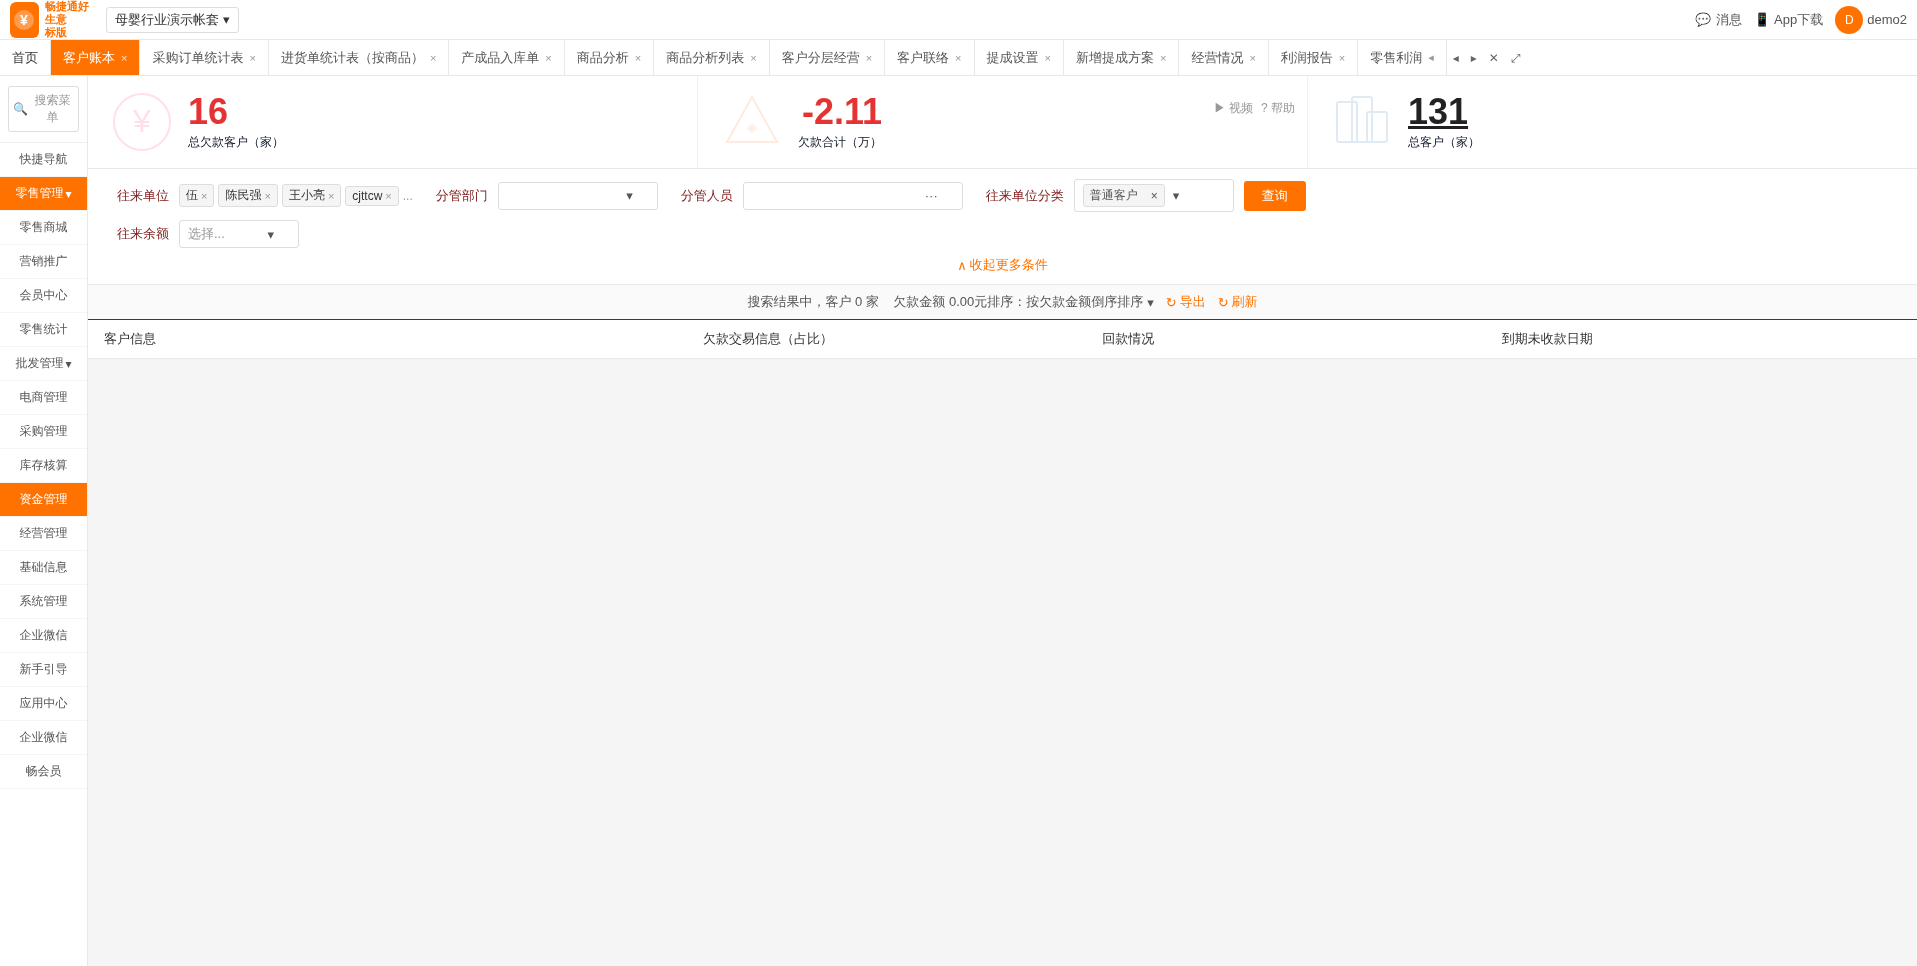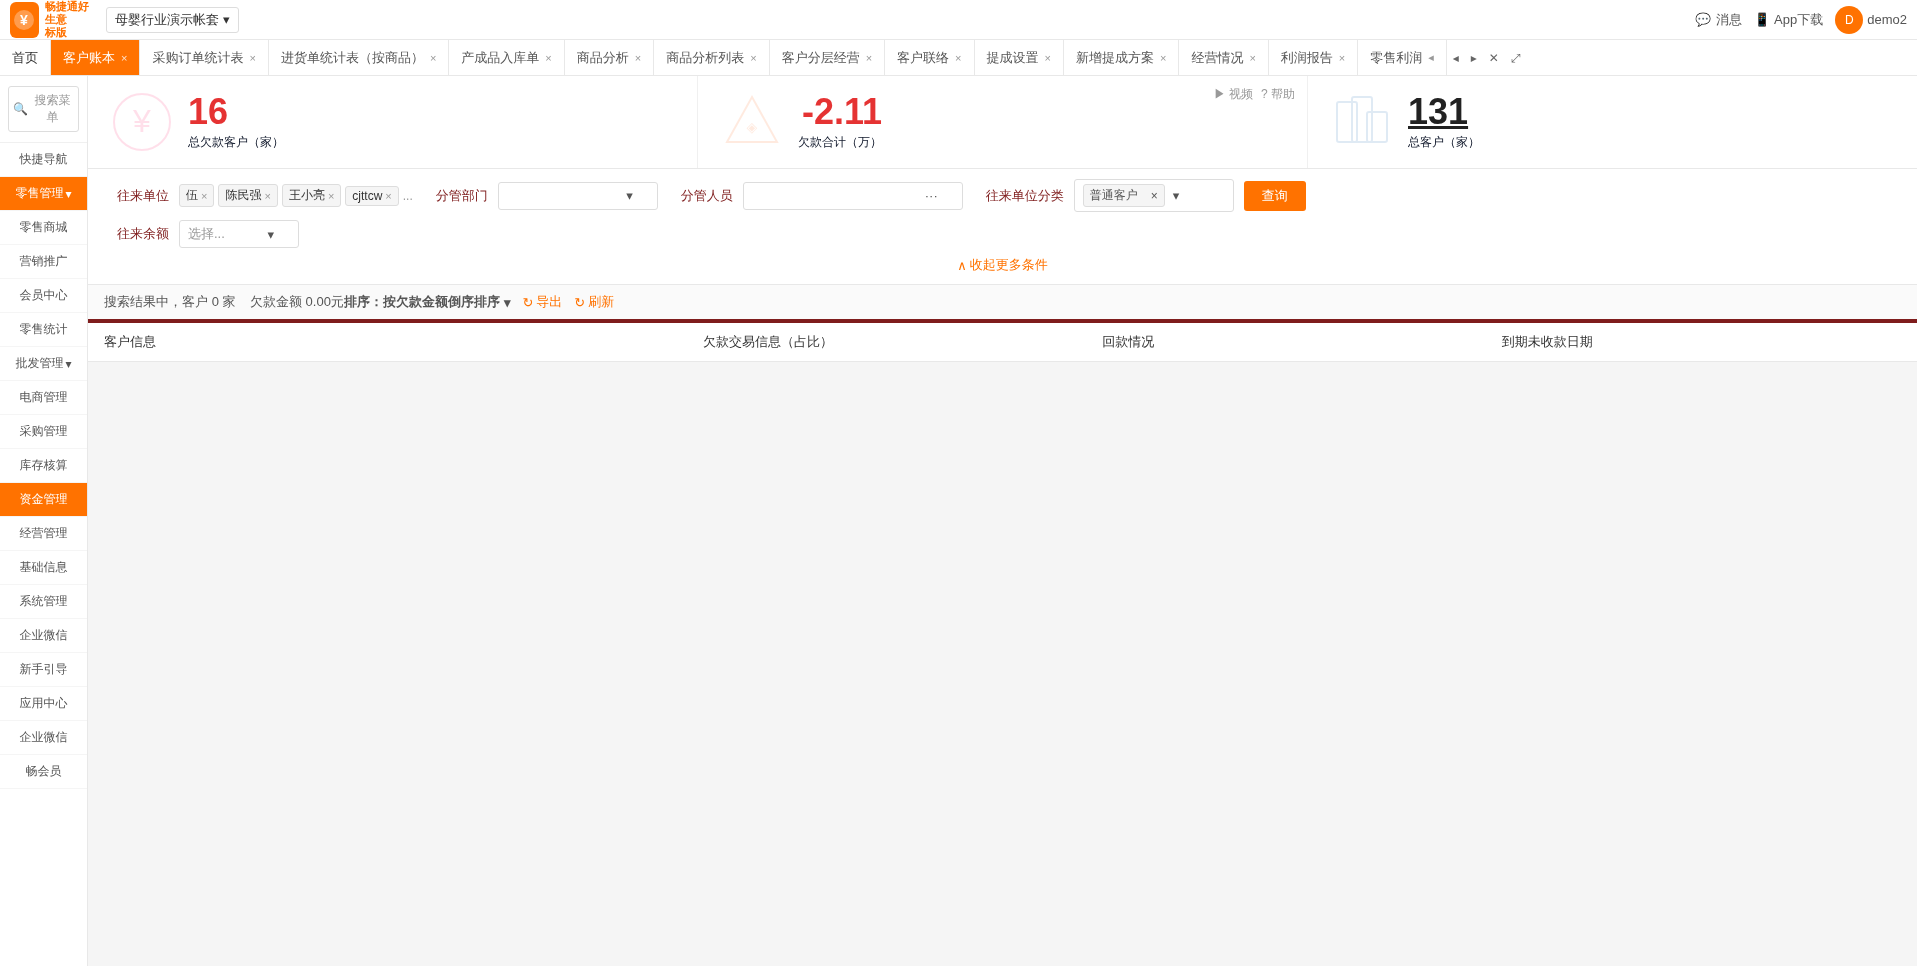--- a/index.html
+++ b/index.html
@@ -124,21 +124,21 @@
       font-size: 48px;
     }
     .stat-icon-area.pink { color: #ff6699; }
     .stat-icon-area.orange { color: #ff9966; }
     .stat-icon-area.blue { color: #6699cc; }
     .stat-text { display: flex; flex-direction: column; }
     .stat-number { font-size: 36px; font-weight: bold; color: #e53333; line-height: 1; }
     .stat-number.negative { color: #e53333; text-align: right; }
     .stat-number.black { color: #222; text-decoration: underline; }
     .stat-label { font-size: 12px; color: #0f172a; margin-top: 4px; text-align: right; }
-    .stat-help { position: absolute; top: 10px; right: 12px; display: flex; gap: 8px; font-size: 12px; color: #999; cursor: pointer; }
+    .stat-help { position: absolute; top: 24px; right: 12px; display: flex; gap: 8px; font-size: 12px; color: #999; cursor: pointer; }
 
     
     .filter-area {
       background: #fff;
       padding: 10px 16px;
       border-bottom: 1px solid #e8e8e8;
     }
     .filter-row { display: flex; align-items: center; gap: 10px; margin-bottom: 8px; flex-wrap: wrap; }
     .filter-label { font-size: 13px; color: #7f1d1d; white-space: nowrap; margin-left: 13px; }
     .filter-tags { display: flex; align-items: center; gap: 4px; flex-wrap: wrap; }
@@ -207,29 +207,29 @@
       font-size: 12px;
       display: flex;
       align-items: center;
       gap: 13px;
     }
 
     
     .result-bar {
       display: flex;
       align-items: center;
-      justify-content: flex-start;
+      justify-content: center;
       padding: 8px 16px;
       background: #fafafa;
-      border-bottom: 4px solid #7f1d1d;
+      border-bottom: 1px solid #7f1d1d;
       font-size: 13px;
       color: #555;
     }
     .result-bar-right { display: flex; align-items: center; gap: 12px; }
-    .sort-select { display: flex; align-items: center; gap: 4px; cursor: pointer; color: #555; font-weight: bold; }
+    .sort-select { display: flex; align-items: center; gap: 4px; cursor: pointer; color: #555; }
     .action-btn { display: flex; align-items: center; gap: 3px; cursor: pointer; color: #ff7200; font-size: 13px; }
 
     
     .data-table { width: 100%; background: #fff; }
     .table-header {
       display: grid;
       grid-template-columns: 3fr 2fr 2fr 2fr;
       padding: 10px 16px;
       border-bottom: 1px solid #e8e8e8;
       font-size: 13px;

